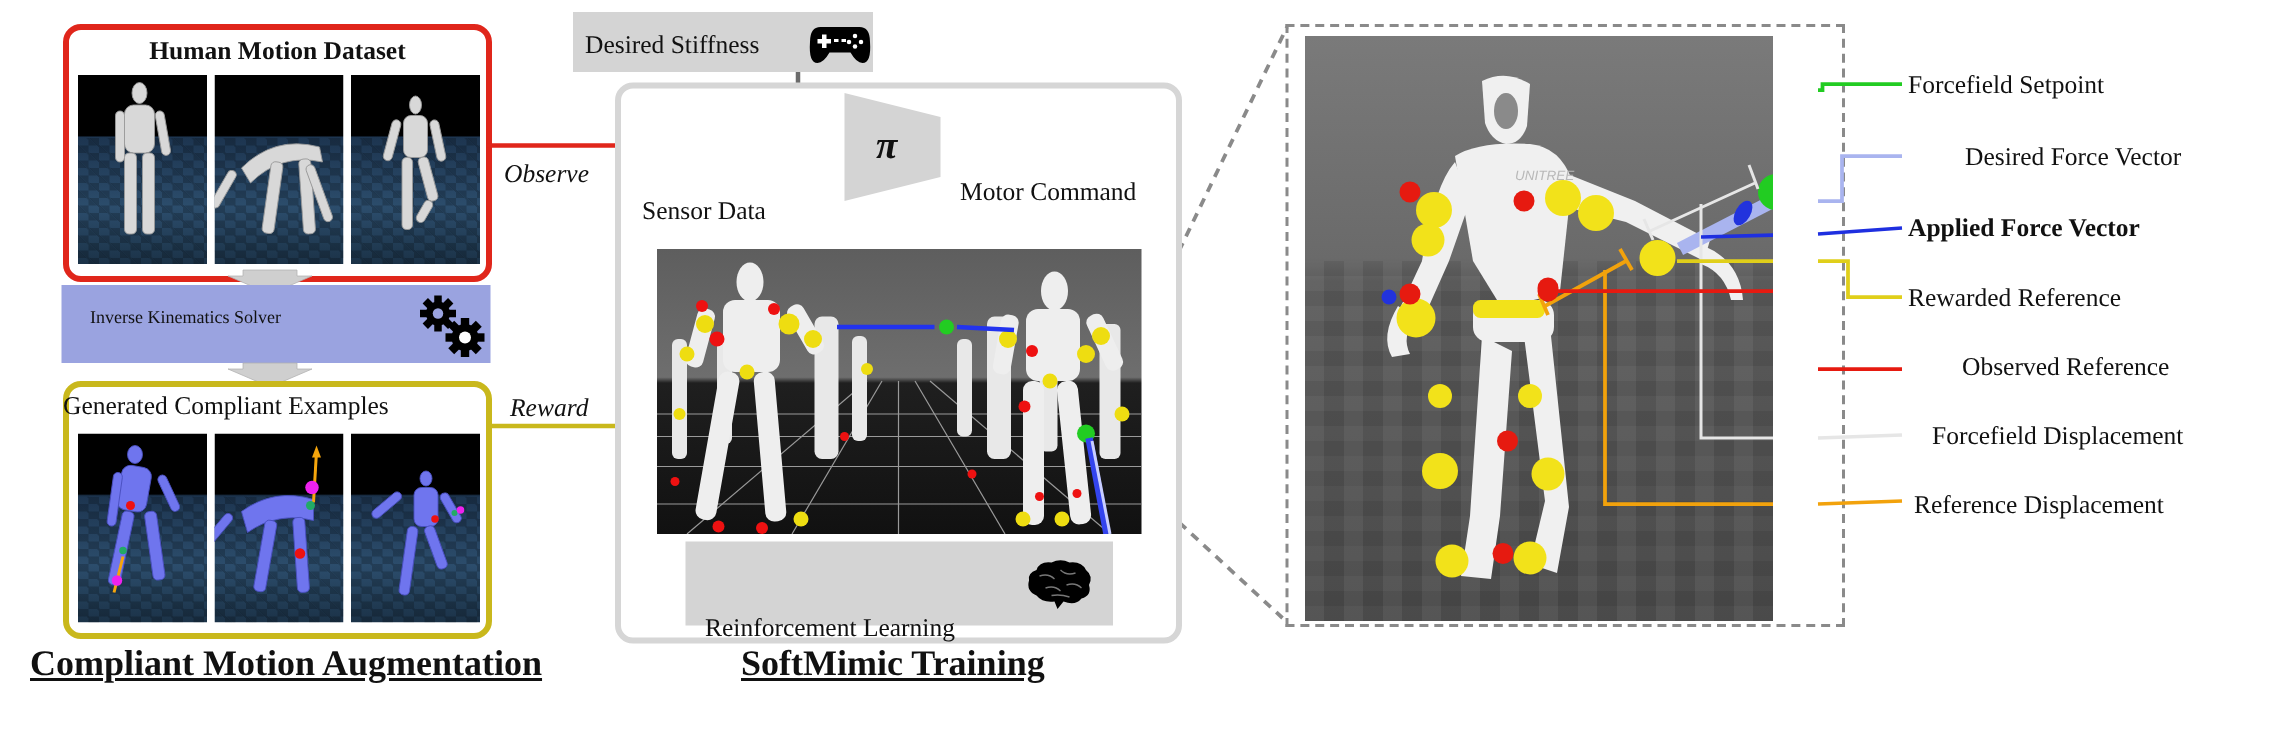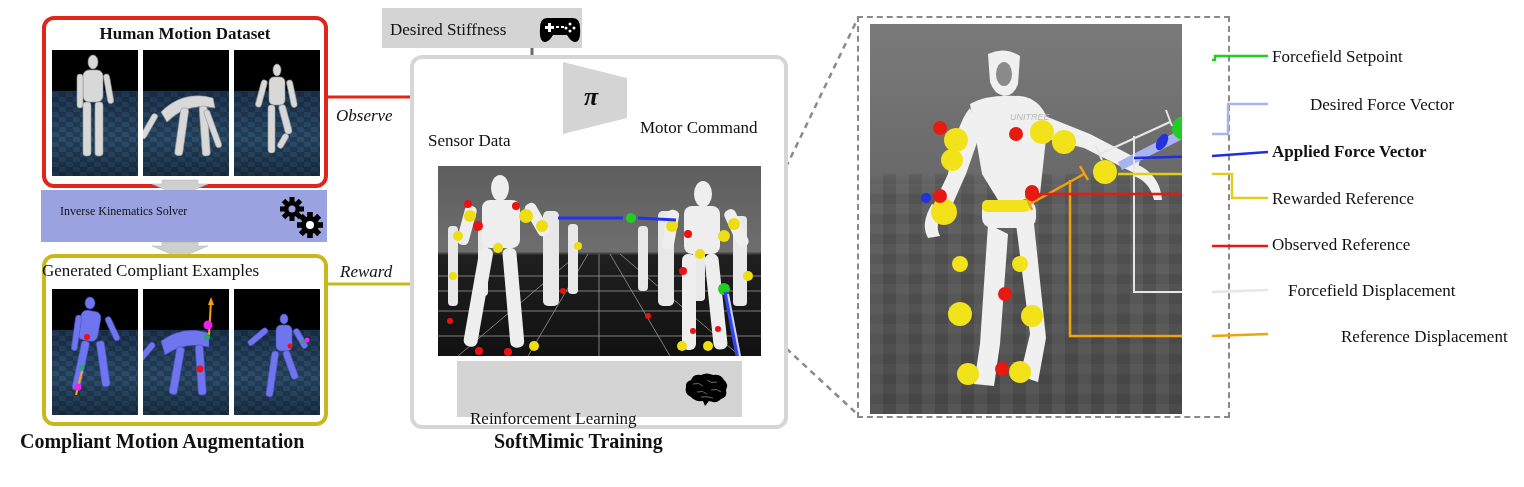--- a/index.html
+++ b/index.html
@@ -1,20 +1,20 @@
 <!DOCTYPE html>
 <html><head>
 <meta charset="utf-8">
 <style>
   html, body { margin:0; padding:0; background:#ffffff; }
   body { width:1524px; height:487px; position:relative; overflow:hidden;
          font-family:"Liberation Serif", "DejaVu Serif", serif; color:#111; }
   .abs { position:absolute; }
   .txt { font-size:17px; white-space:nowrap; }
-  .bold-caption { font-size:20px; font-weight:bold; white-space:nowrap; }
+  .bold-caption { font-size:24px; font-weight:bold; white-space:nowrap;text-decoration:underline; }
   .box-red { border:4px solid #e0261b; border-radius:12px; background:#fff; }
   .box-yellow { border:4px solid #c9b81c; border-radius:12px; background:#fff; }
   .box-gray { border:4px solid #d6d6d6; border-radius:12px; background:#fff; }
   .gray-fill { background:#d4d4d4; }
   .ik-fill { background:#9aa3e0; }
   .thumb { position:absolute; width:86px; height:126px; overflow:hidden; }
   .thumb-bg { position:absolute; left:0; top:0; width:100%; height:100%;
               background:linear-gradient(#000 0%, #000 32%, #1d3550 33%, #2c4d6c 70%, #1b3247 100%); }
   .floor { position:absolute; left:0; top:33%; width:100%; height:67%;
            background-image:
@@ -393,15 +393,15 @@
   <polyline points="0,174 20,174 20,198 56,198" stroke="#e0cf1a" stroke-width="2.5" fill="none"></polyline>
   <polyline points="0,246 56,246" stroke="#e61a10" stroke-width="2.5" fill="none"></polyline>
   <polyline points="0,292 56,290" stroke="#e6e6e6" stroke-width="2.5" fill="none"></polyline>
   <polyline points="0,336 56,334" stroke="#f2a20c" stroke-width="2.5" fill="none"></polyline>
 </svg>
 
 <div class="abs legend-label" style="left:1272px; top:47px;">Forcefield Setpoint</div>
 <div class="abs legend-label" style="left:1272px; top:95px;margin-left:38px;">Desired Force Vector</div>
 <div class="abs legend-label" style="left:1272px; top:142px;font-weight:bold;">Applied Force Vector</div>
 <div class="abs legend-label" style="left:1272px; top:189px;">Rewarded Reference</div>
-<div class="abs legend-label" style="left:1272px; top:235px;">Observed Reference</div>
+<div class="abs legend-label" style="left:1308px; top:235px;">Observed Reference</div>
 <div class="abs legend-label" style="left:1272px; top:281px;margin-left:16px;">Forcefield Displacement</div>
-<div class="abs legend-label" style="left:1341px; top:327px;">Reference Displacement</div>
+<div class="abs legend-label" style="left:1276px; top:327px;">Reference Displacement</div>
 
 </body></html>

